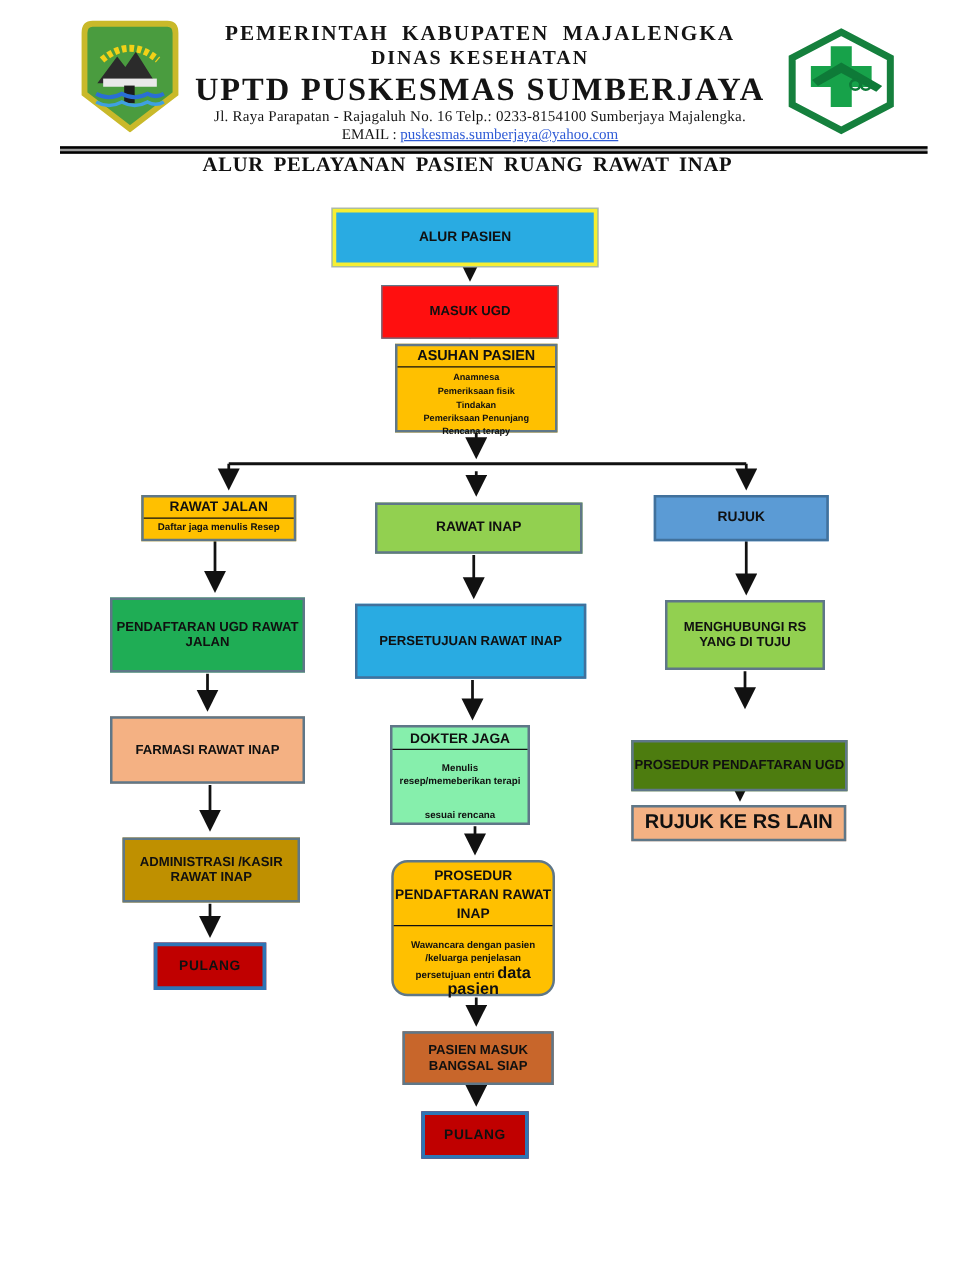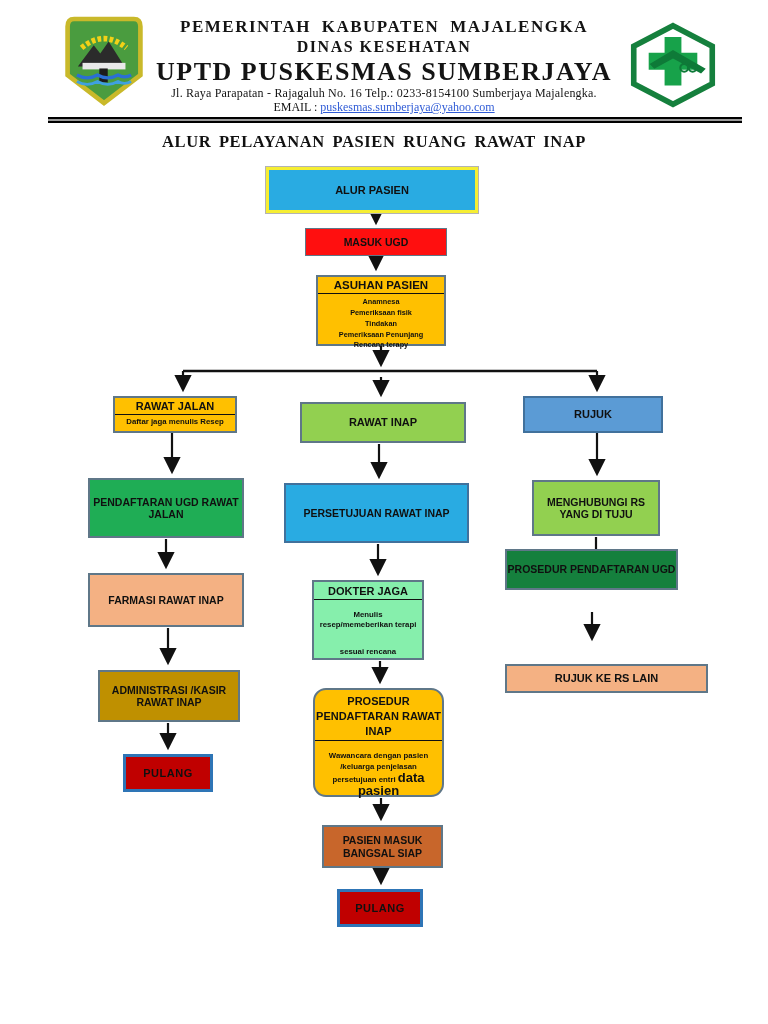--- a/index.html
+++ b/index.html
@@ -16,47 +16,47 @@
   .hl1{font-size:17px;font-weight:bold;letter-spacing:1.5px;word-spacing:5px;line-height:21px;}
   .hl2{font-size:16px;font-weight:bold;letter-spacing:1.5px;line-height:20px;}
   .hl3{font-size:26px;font-weight:bold;letter-spacing:1.5px;line-height:29px;white-space:nowrap;}
   .hl4{font-size:12px;line-height:14px;letter-spacing:.2px;white-space:nowrap;}
   .hl5{font-size:12px;line-height:15px;}
   .email-link{color:#2f5bd6;text-decoration:underline;cursor:pointer;}
   #head-rule{position:absolute;left:48px;top:117px;width:694px;height:6px;
              border-top:2px solid #000;border-bottom:2.5px solid #000;background:#9a9a9a;box-sizing:border-box;}
 
   
-  #doc-title{position:absolute;left:0;top:132px;width:748px;text-align:center;
+  #doc-title{position:absolute;left:0;top:122px;width:748px;text-align:center;
              font-family:"Liberation Serif",serif;font-weight:bold;font-size:16.5px;
              letter-spacing:.6px;word-spacing:3px;color:#111;}
 
   
   .box{position:absolute;display:flex;flex-direction:column;align-items:center;justify-content:center;
        text-align:center;font-weight:bold;color:#101010;box-sizing:border-box;
        border:2px solid #5f7788;line-height:1.15;}
   .hd-underline{display:block;width:100%;border-bottom:1.6px solid #101010;padding-bottom:1px;margin-bottom:2px;}
 
   #bx-alur   {left:266px;top:167px;width:212px;height:46px;background:#29ABE2;
               border:3.5px solid #F6EE33;box-shadow:0 0 0 1px #b3b3b3;font-size:11px;}
-  #bx-masuk  {left:305px;top:228px;width:142px;height:28px;background:#FF0F0F;border-width:1.6px;font-size:10.5px;}
+  #bx-masuk  {left:305px;top:228px;width:142px;height:43px;background:#FF0F0F;border-width:1.6px;font-size:10.5px;}
   #bx-asuhan {left:316px;top:275px;width:130px;height:71px;background:#FFC000;font-size:11.5px;justify-content:flex-start;padding-top:2px;}
   #bx-asuhan .items{font-size:7.3px;line-height:9.8px;margin-top:1px;}
   #bx-rjalan {left:113px;top:396px;width:124px;height:37px;background:#FFC000;font-size:11px;justify-content:flex-start;padding-top:2px;}
   #bx-rjalan .sub{font-size:7.8px;margin-top:1.5px;}
   #bx-rinap  {left:300px;top:402px;width:166px;height:41px;background:#92D050;font-size:11px;}
   #bx-rujuk  {left:523px;top:396px;width:140px;height:37px;background:#5B9BD5;border-color:#41719c;font-size:11px;}
   #bx-pend   {left:88px; top:478px;width:156px;height:60px;background:#1FAD55;font-size:10.5px;}
   #bx-pers   {left:284px;top:483px;width:185px;height:60px;background:#29ABE2;border-color:#41719c;font-size:10.5px;}
   #bx-mhg    {left:532px;top:480px;width:128px;height:56px;background:#92D050;font-size:10.5px;}
   #bx-farm   {left:88px; top:573px;width:156px;height:54px;background:#F4B183;font-size:10.5px;}
   #bx-dokter {left:312px;top:580px;width:112px;height:80px;background:#86efac;font-size:11px;justify-content:flex-start;padding-top:3px;}
   #bx-dokter .body{font-size:7.8px;line-height:10.5px;margin-top:8px;}
-  #bx-prosugd{left:505px;top:549px;width:173px;height:41px;background:#15803d;font-size:10.5px;}
-  #bx-rujukrs{left:505px;top:644px;width:203px;height:29px;background:#F4B183;font-size:11px;margin-top:20px;}
+  #bx-prosugd{left:505px;top:592px;width:173px;height:41px;background:#4d7c0f;font-size:10.5px;}
+  #bx-rujukrs{left:505px;top:644px;width:172px;height:29px;background:#F4B183;font-size:16px;}
   #bx-adm    {left:98px; top:670px;width:142px;height:52px;background:#BF9000;font-size:10.5px;}
   #bx-pulang1{left:123px;top:754px;width:90px;height:38px;background:#C00000;border:3.5px solid #2E75B6;font-size:11px;letter-spacing:.5px;}
   #bx-prosri {left:313px;top:688px;width:131px;height:109px;background:#FFC000;font-size:11px;justify-content:flex-start;padding-top:4px;line-height:15px;border-radius:13px;}
   #bx-prosri .body{font-size:7.8px;line-height:11px;margin-top:7px;padding:0 3px;font-weight:bold;}
   #bx-prosri .big{font-size:13px;}
   #bx-pasien {left:322px;top:825px;width:121px;height:43px;background:#C8662B;font-size:10.5px;}
   #bx-pulang2{left:337px;top:889px;width:86px;height:38px;background:#C00000;border:3.5px solid #2E75B6;font-size:11px;letter-spacing:.5px;}
 
   #connectors{position:absolute;left:0;top:0;width:768px;height:1024px;pointer-events:none;}
 </style>

